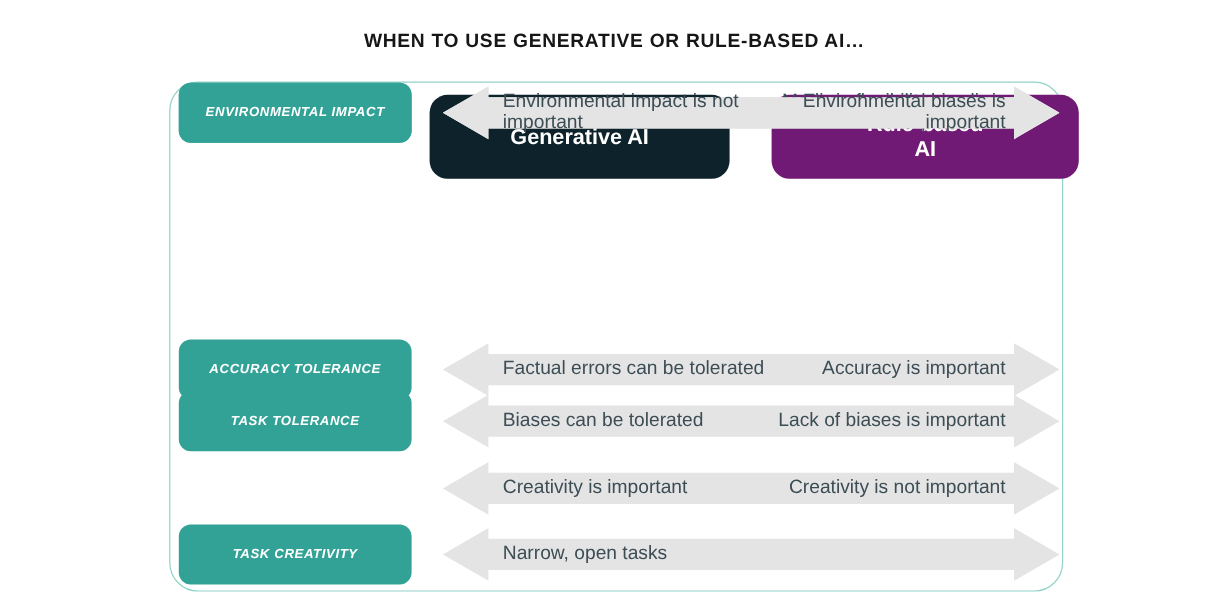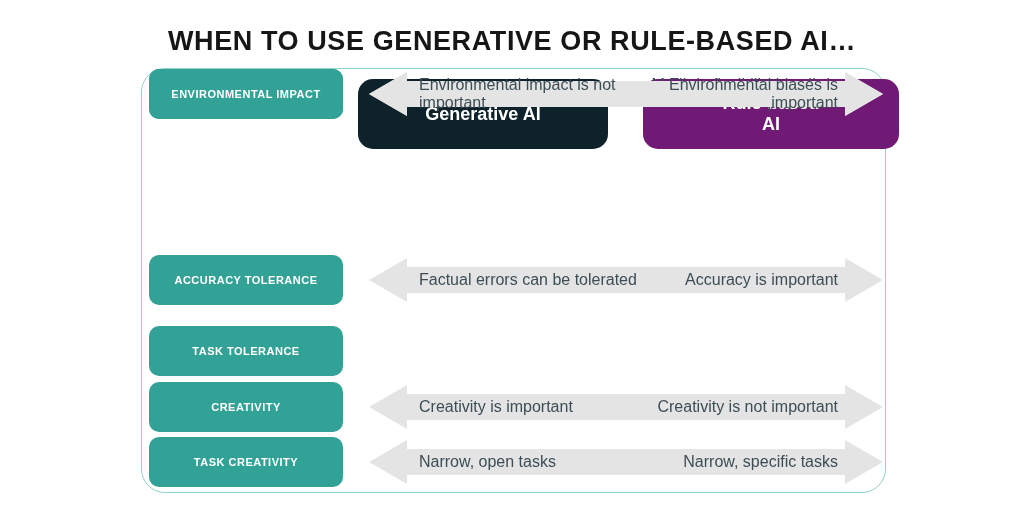--- a/index.html
+++ b/index.html
@@ -3,49 +3,49 @@
 <meta charset="utf-8">
 <style>
   html,body{margin:0;padding:0;background:#ffffff;}
   body{
     width:1024px;height:513px;position:relative;overflow:hidden;
     font-family:"Liberation Sans", sans-serif;
     -webkit-font-smoothing:antialiased;
   }
   .page-title{
     position:absolute;top:26px;left:0;width:1024px;
-    text-align:center;font-size:27px;font-weight:bold;
+    text-align:center;font-size:16px;font-weight:bold;
     letter-spacing:0.6px;color:#161616;
   }
   .panel{
     position:absolute;left:141px;top:68px;width:745px;height:425px;
     background:#ffffff;border:1px solid #93d2c9;border-radius:24px;
     box-sizing:border-box;
   }
   .col-header{
     position:absolute;top:10px;height:70px;border-radius:15px;
     display:flex;align-items:center;justify-content:center;
     color:#ffffff;font-weight:bold;font-size:18px;text-align:center;
   }
   .col-header .hlabel{white-space:pre-line;line-height:1.15;}
   .col-generative{left:216px;width:250px;background:#0d222b;}
   .col-rulebased{left:501px;width:256px;background:#701a75;}
   .row{position:absolute;left:0;width:745px;height:50px;}
   .row:nth-of-type(1){top:92px;}
   .row:nth-of-type(2){top:147px;}
-  .row:nth-of-type(3){top:186px;}
+  .row:nth-of-type(3){top:214px;}
   .row:nth-of-type(4){top:257px;}
   .row:nth-of-type(5){top:313px;}
   .row:nth-of-type(6){top:368px;}
   .row-label{
     position:absolute;left:7px;top:0;width:194px;height:50px;
     background:#32a296;border-radius:10px;
     display:flex;align-items:center;justify-content:center;
     color:#ffffff;font-weight:bold;font-size:11px;letter-spacing:0.5px;
-    text-align:center;padding:0 6px;box-sizing:border-box;
+    text-align:center;padding:0 6px;box-sizing:border-box;font-style:italic;
   }
   .arrow-wrap{position:absolute;left:227px;top:2px;width:514px;height:46px;}
   .arrow-wrap svg{position:absolute;left:0;top:0;display:block;}
   .cell{
     position:absolute;top:0;height:46px;display:flex;align-items:center;
     font-size:16px;color:#3d4d55;
   }
   .cell-left{left:50px;max-width:230px;}
   .cell-right{right:45px;max-width:230px;justify-content:flex-end;text-align:right;}
 </style>
@@ -70,41 +70,46 @@
       <svg width="514" height="46" viewBox="0 0 514 46" aria-hidden="true">
         <polygon points="0,23 38,1 38,10 476,10 476,1 514,23 476,45 476,36 38,36 38,45" fill="#e4e4e4"></polygon>
       </svg>
       <div class="cell cell-right">Accuracy is important</div>
       <div class="cell cell-left">Factual errors can be tolerated</div>
     </div>
   </div>
 
   <div class="row">
     <div class="row-label">TASK TOLERANCE</div>
+    <div class="arrow-wrap">
+      <svg width="514" height="46" viewBox="0 0 514 46" aria-hidden="true">
+        <polygon points="0,23 38,1 38,10 476,10 476,1 514,23 476,45 476,36 38,36 38,45" fill="#e4e4e4"></polygon>
+      </svg>
+      <div class="cell cell-left">Biases can be tolerated</div>
+      <div class="cell cell-right">Lack of biases is important</div>
+    </div>
   </div>
 
   <div class="row">
-    <div class="row-label">CREATIVITY</div>
     <div class="arrow-wrap">
       <svg width="514" height="46" viewBox="0 0 514 46" aria-hidden="true">
         <polygon points="0,23 38,1 38,10 476,10 476,1 514,23 476,45 476,36 38,36 38,45" fill="#e4e4e4"></polygon>
       </svg>
       <div class="cell cell-left">Creativity is important</div>
       <div class="cell cell-right">Creativity is not important</div>
     </div>
   </div>
 
   <div class="row">
     <div class="row-label">TASK CREATIVITY</div>
     <div class="arrow-wrap">
       <svg width="514" height="46" viewBox="0 0 514 46" aria-hidden="true">
         <polygon points="0,23 38,1 38,10 476,10 476,1 514,23 476,45 476,36 38,36 38,45" fill="#e4e4e4"></polygon>
       </svg>
       <div class="cell cell-left">Narrow, open tasks</div>
-      <div class="cell cell-right">Narrow, specific tasks</div>
     </div>
   </div>
 
   <div class="row">
     <div class="row-label">REGULATORY PROTECTION</div>
     <div class="arrow-wrap">
       <svg width="514" height="46" viewBox="0 0 514 46" aria-hidden="true">
         <polygon points="0,23 38,1 38,10 476,10 476,1 514,23 476,45 476,36 38,36 38,45" fill="#e4e4e4"></polygon>
       </svg>
       <div class="cell cell-left">High flexibility, low protection</div>

